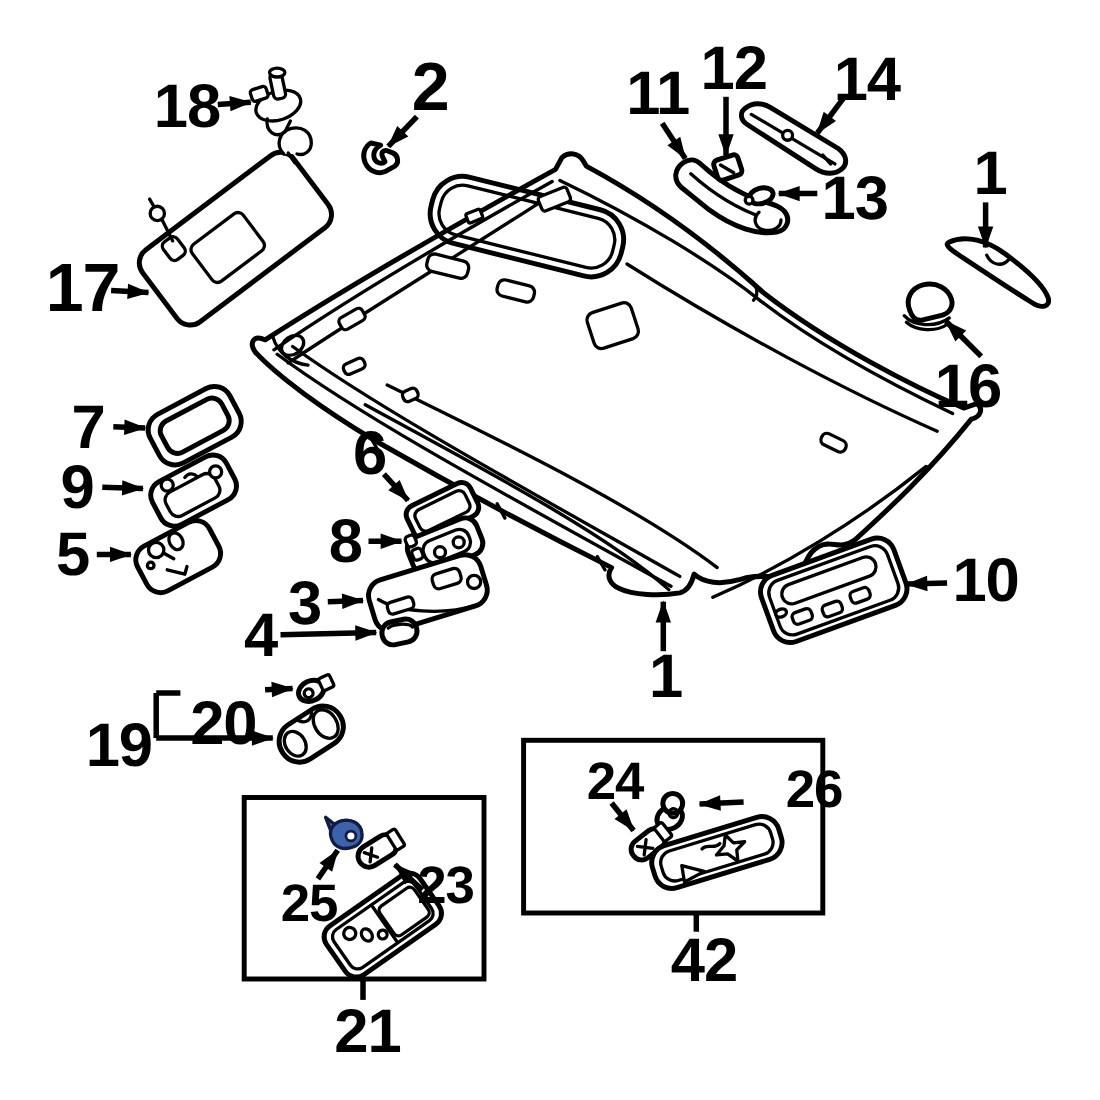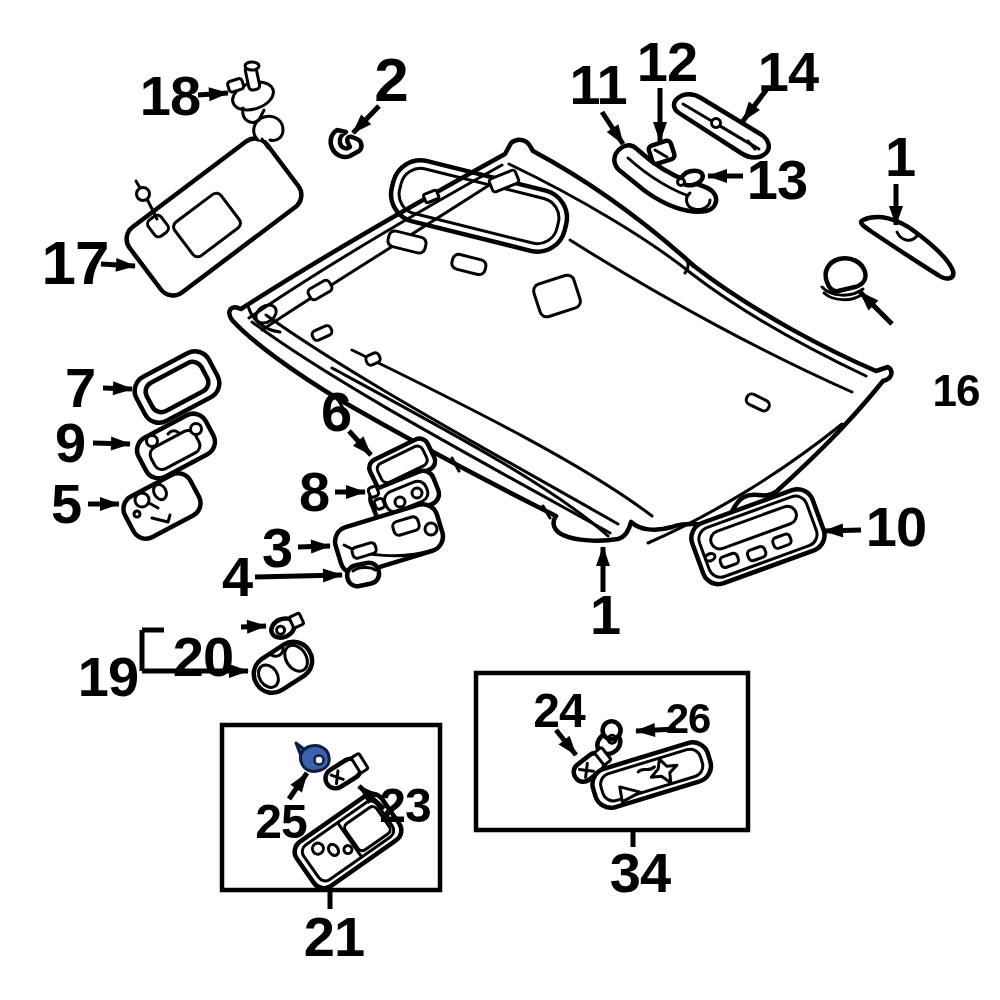--- a/index.html
+++ b/index.html
@@ -279,25 +279,25 @@
       <span class="callout-label" style="left: 336px; top: 412px; font-size: 56px;">6</span>
       <span class="callout-label" style="left: 80px; top: 388px; font-size: 56px;">7</span>
       <span class="callout-label" style="left: 314px; top: 492px; font-size: 56px;">8</span>
       <span class="callout-label" style="left: 70px; top: 443px; font-size: 56px;">9</span>
       <span class="callout-label" style="left: 896px; top: 527px; font-size: 56px;">10</span>
       <span class="callout-label" style="left: 598px; top: 85px; font-size: 56px;">11</span>
       <span class="callout-label" style="left: 667px; top: 62px; font-size: 56px;">12</span>
       <span class="callout-label" style="left: 777px; top: 180px; font-size: 56px; text-align: center;">13</span>
       <span class="callout-label" style="left: 788px; top: 72px; font-size: 56px;">14</span>
       <span class="callout-label" style="left: 900px; top: 157px; font-size: 56px;">1</span>
-      <span class="callout-label" style="left: 956px; top: 351px; font-size: 44px; margin-top: 40px;">16</span>
+      <span class="callout-label" style="left: 880px; top: 351px; font-size: 56px;">16</span>
       <span class="callout-label" style="left: 75px; top: 263px; font-size: 62px;">17</span>
       <span class="callout-label" style="left: 170px; top: 96px; font-size: 56px;">18</span>
       <span class="callout-label" style="left: 108px; top: 677px; font-size: 56px;">19</span>
       <span class="callout-label" style="left: 203px; top: 629px; font-size: 56px; margin-top: 28px;">20</span>
       <span class="callout-label" style="left: 334px; top: 937px; font-size: 56px;">21</span>
-      <span class="callout-label" style="left: 640px; top: 873px; font-size: 56px;">34</span>
+      <span class="callout-label" style="left: 640px; top: 873px; font-size: 56px;">42</span>
       <span class="callout-label" style="left: 405px; top: 806px; font-size: 48px;">23</span>
       <span class="callout-label" style="left: 559px; top: 711px; font-size: 48px; text-align: center;">24</span>
       <span class="callout-label" style="left: 281px; top: 822px; font-size: 48px;">25</span>
-      <span class="callout-label" style="left: 688px; top: 719px; font-size: 42px;">26</span>
+      <span class="callout-label" style="left: 740px; top: 719px; font-size: 48px;">26</span>
     </div>
 </div>
 
 </body></html>

